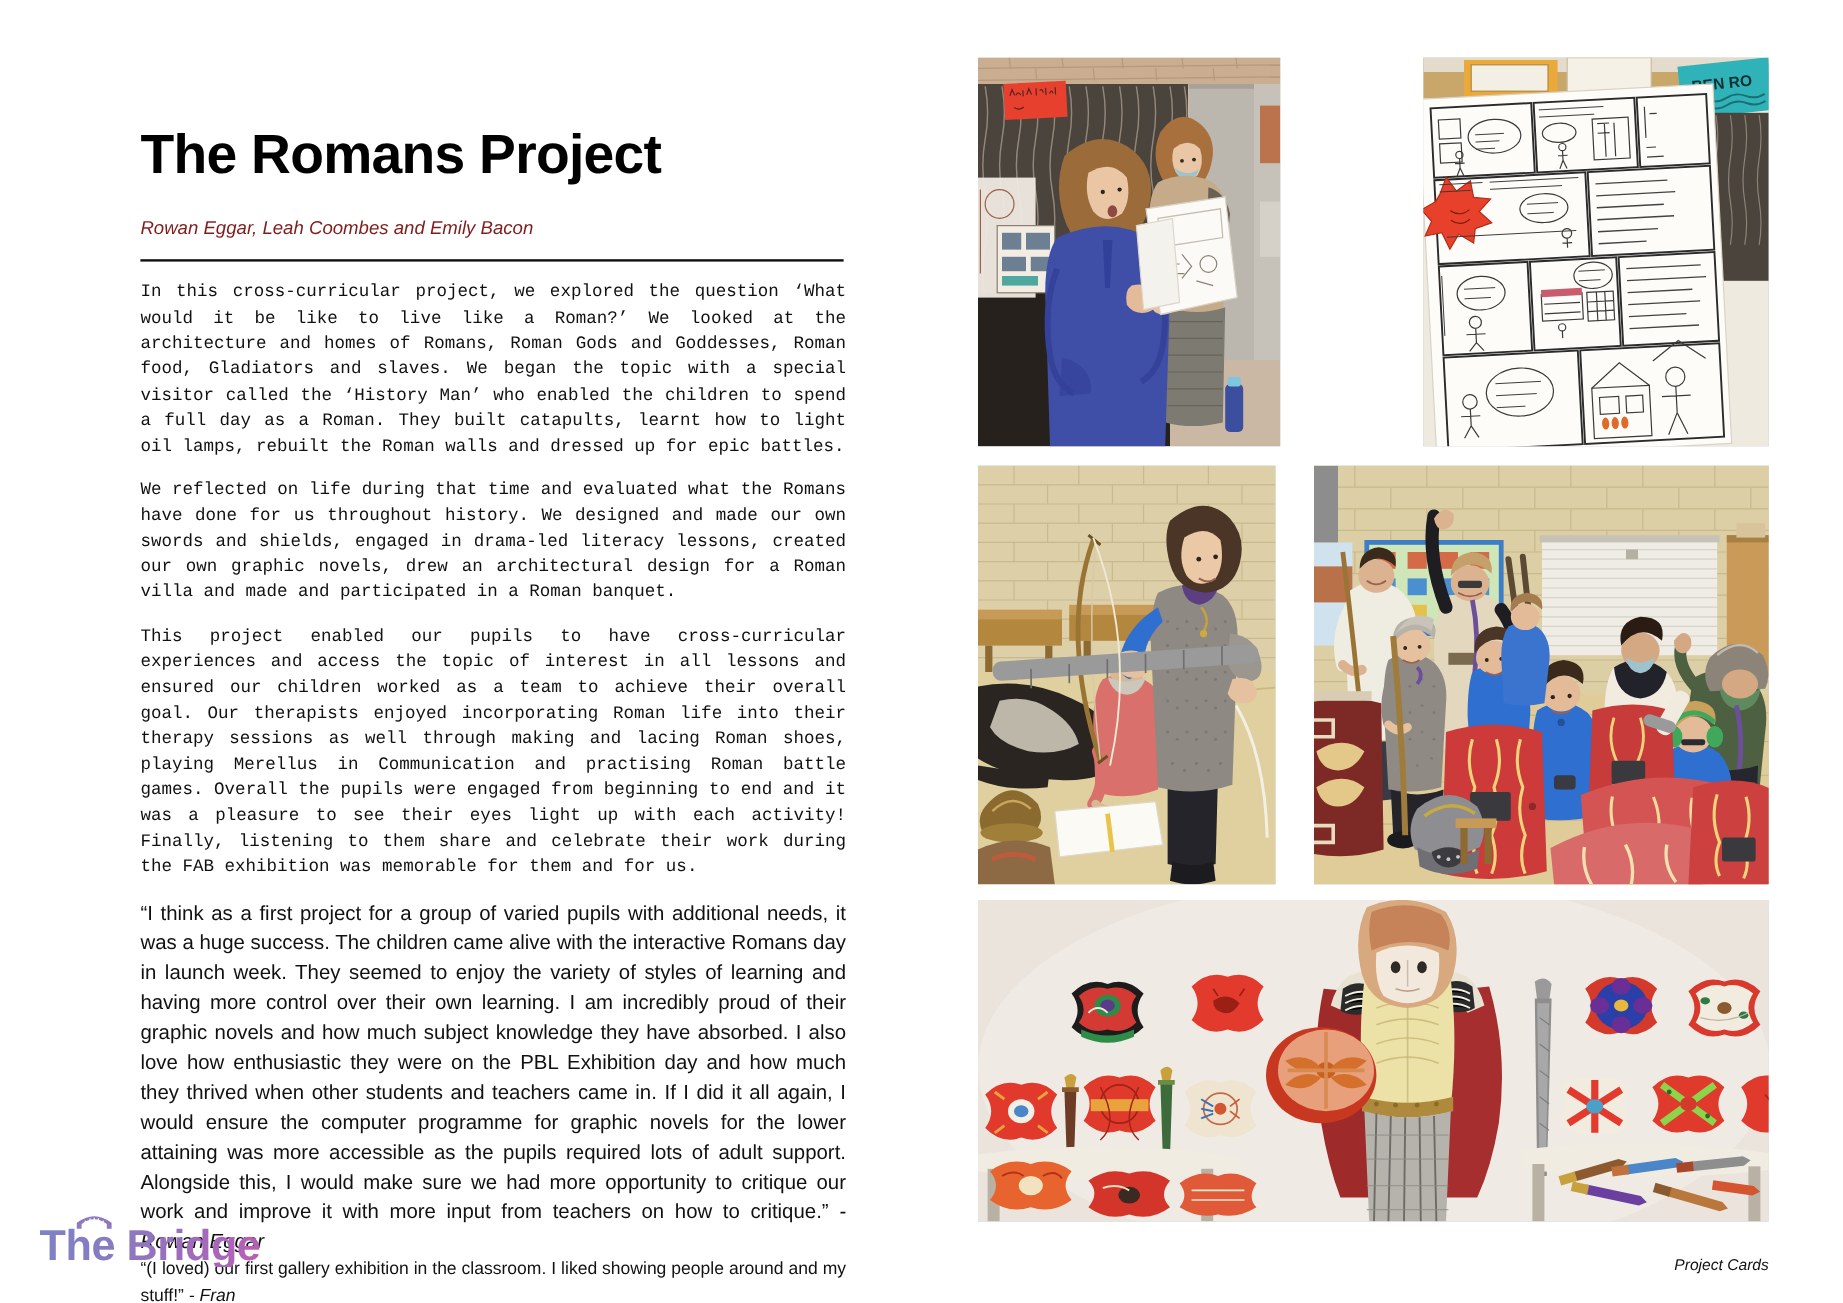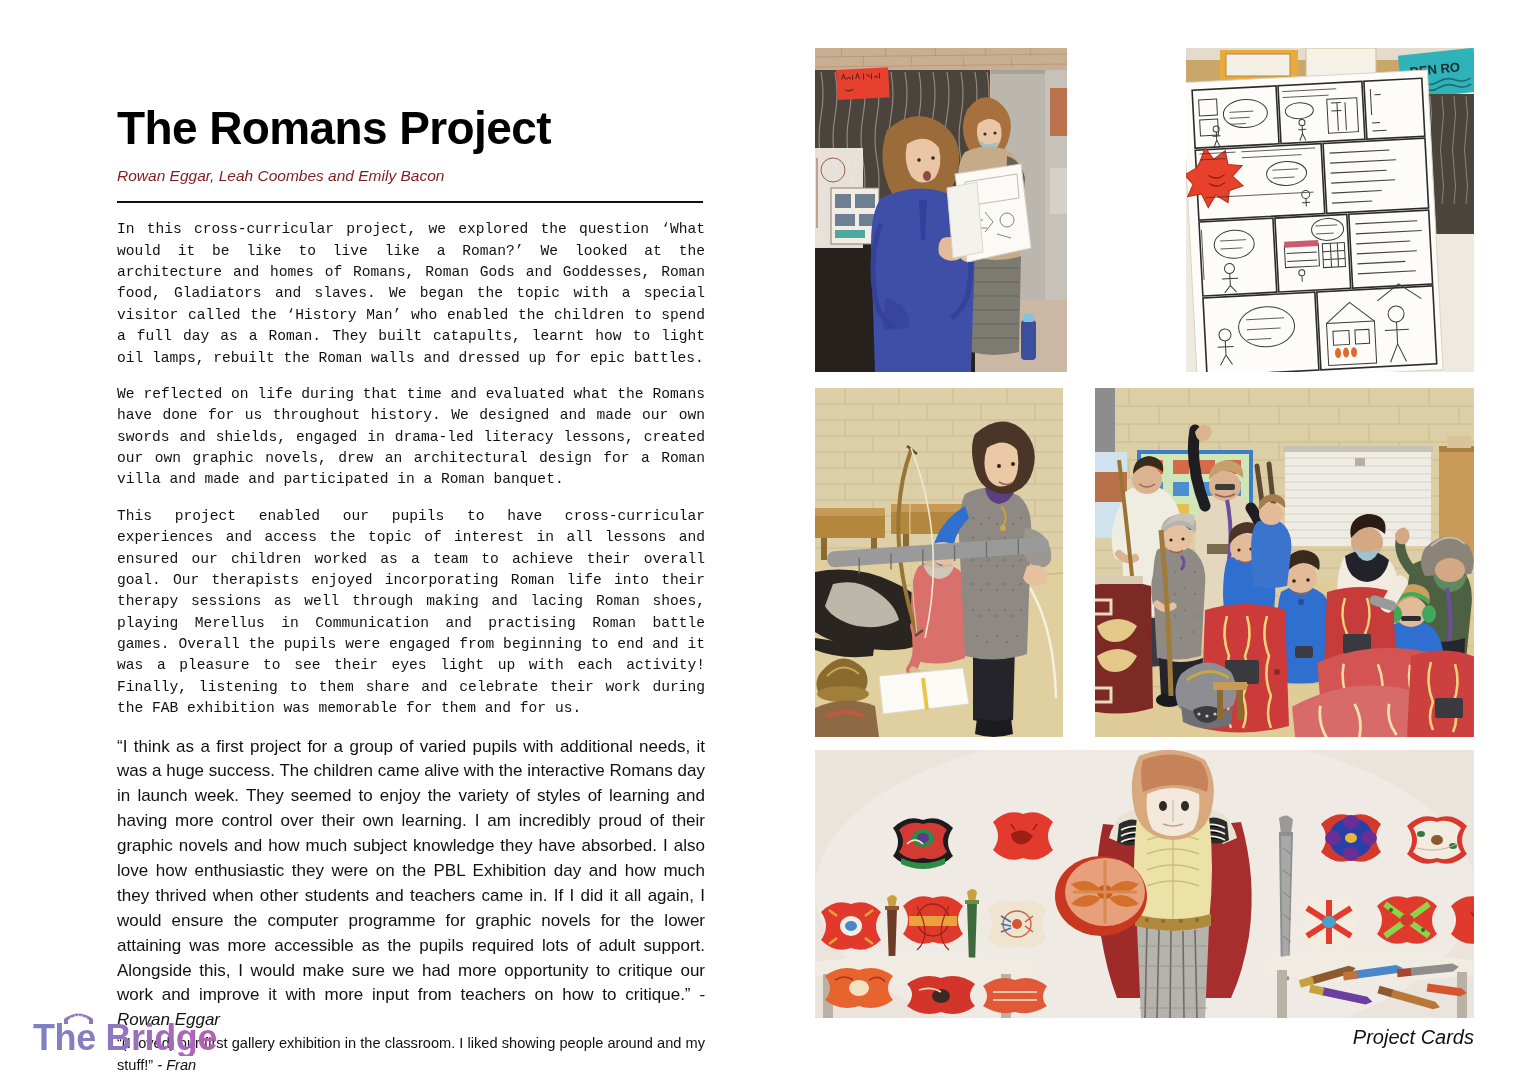--- a/index.html
+++ b/index.html
@@ -17,21 +17,21 @@
   .text-col {
     position:absolute;
     left:117px; top:104px;
     width:588px;
   }
   .doc-title {
     font-size:46px;
     font-weight:bold;
     letter-spacing:-0.6px;
     line-height:1.05;
-    margin:0 0 13px 0;
+    margin:0 0 28px 0;
     color:#000;
   }
   .byline {
     font-style:italic;
     font-size:15.5px;
     line-height:1.42;
     margin:0;
     color:#7f1d1d;
   }
   .rule {
@@ -100,23 +100,23 @@
     left:0; bottom:0;
     white-space:nowrap;
   }
   .bridge-mark {
     position:absolute;
     left:29px; top:5px;
     width:33px; height:17px;
   }
   .page-label {
     position:absolute;
-    right:62px; bottom:37px;
+    right:62px; bottom:25px;
     font-style:italic;
-    font-size:20px;
+    font-size:13px;
     color:#111;
   }
 </style>
 </head>
 <body>
 
 <div class="text-col">
 
   <h1 class="doc-title">The Romans Project</h1>
 

